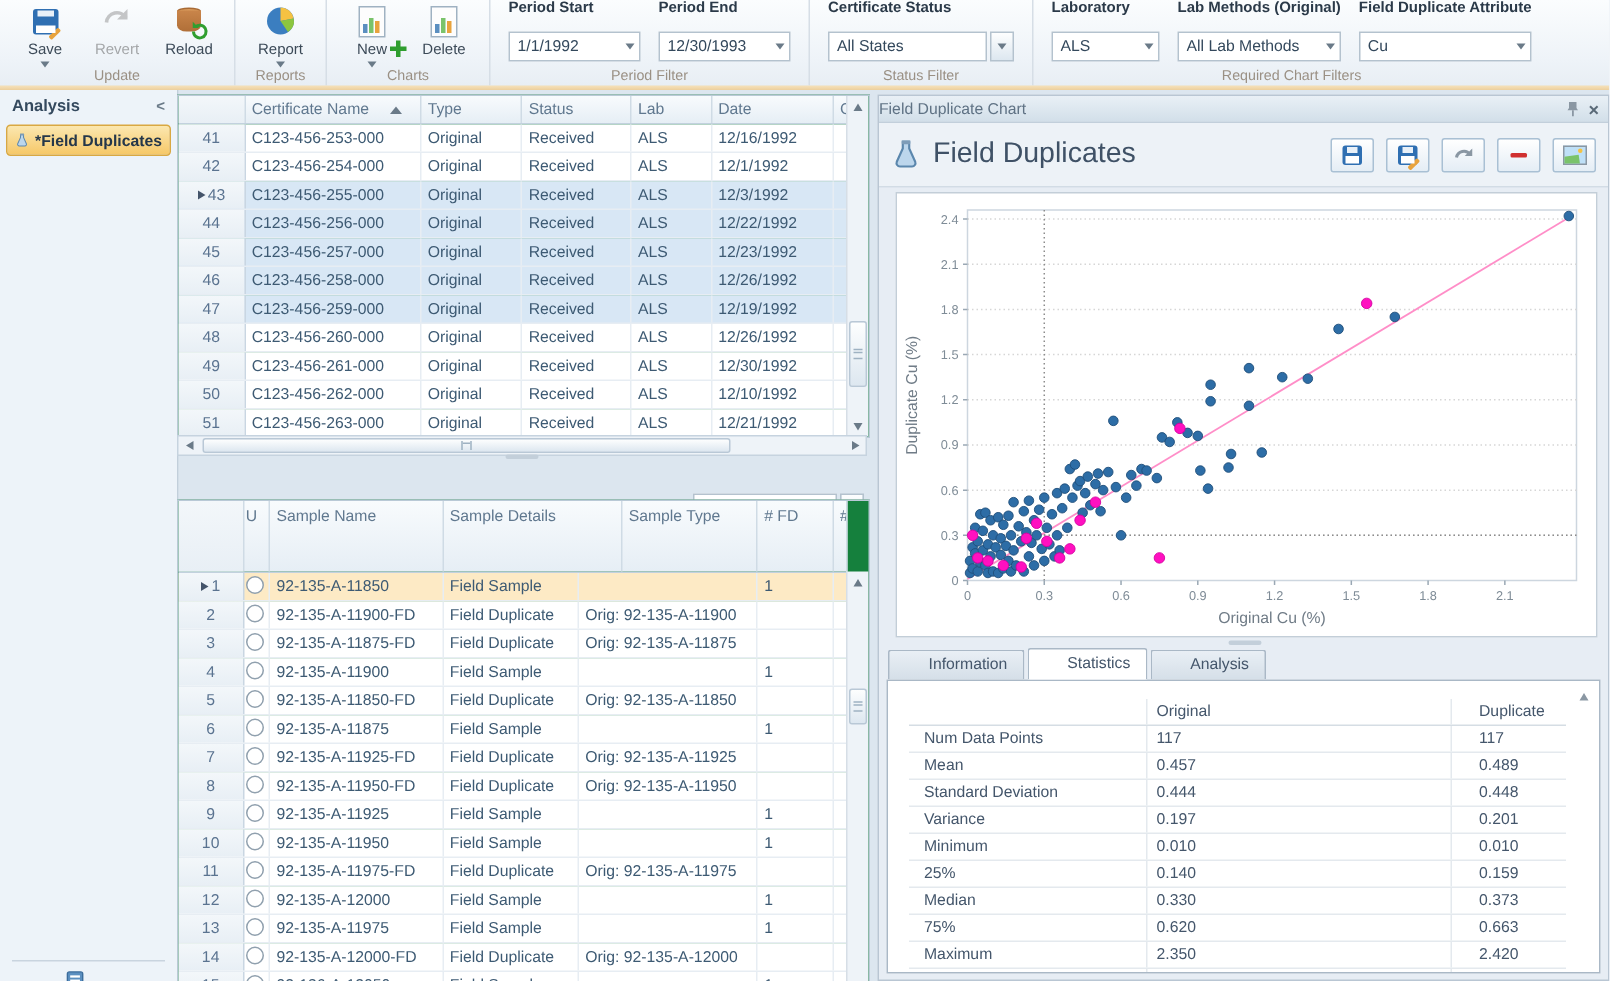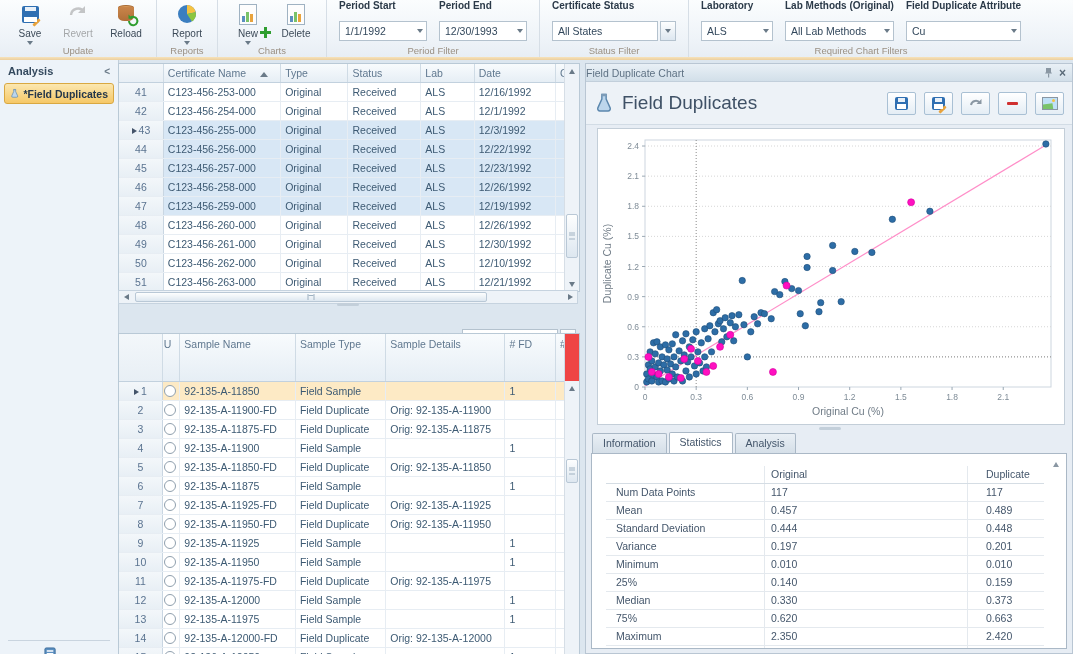--- a/index.html
+++ b/index.html
@@ -37,21 +37,21 @@
   .sb-head{display:flex;justify-content:space-between;align-items:center;
            padding:5px 8px 4px 8px;font-weight:bold;color:#34495e;font-size:11px;}
   .sb-collapse{color:#6a7a88;font-size:10px;cursor:default;}
   .sb-item{margin:2px 4px;padding:3px 5px;display:flex;align-items:center;gap:4px;
            border:1px solid #d9a842;border-radius:3px;
            background:linear-gradient(#fbe7b0,#f6c868);font-weight:bold;color:#25374a;
            font-size:10.5px;white-space:nowrap;overflow:hidden;}
   .sb-partial{position:absolute;bottom:-6px;left:44px;display:flex;gap:4px;align-items:center;}
   .sb-divider{position:absolute;bottom:13px;left:8px;right:8px;height:1px;background:#c9d4df;}
   
-  .gridbox{position:absolute;background:#ef4444;border:1px solid #b9c9d6;overflow:hidden;}
+  .gridbox{position:absolute;background:#15803d;border:1px solid #b9c9d6;overflow:hidden;}
   .grow{display:flex;height:18px;line-height:18px;border-bottom:1px solid #e7edf3;
         background:#fff;font-size:10.5px;white-space:nowrap;}
   .grow.sel{background:#d8e7f5;}
   .grow.active-orange{background:#fdeac5;}
   .gcell{padding:0 4px;border-right:1px solid #e7edf3;overflow:hidden;}
   .gnum{background:linear-gradient(#f3f7fa,#e8eff5);border-right:1px solid #c9d6e2;
         color:#5a7390;text-align:center;padding:0 2px;position:relative;}
   .ghead{display:flex;background:linear-gradient(#f8fbfd,#e6eef5);
          border-bottom:1px solid #c2d1de;color:#60788f;font-size:10.5px;}
   .ghead .gcell{border-right:1px solid #cfdbe5;}
@@ -90,21 +90,21 @@
   .ptitle .t{flex:1;text-align:left;}
   .pticons{display:flex;align-items:center;gap:6px;padding-right:6px;}
   .pheader{height:42px;display:flex;align-items:center;padding:0 8px;gap:8px;
            background:#edf2f7;border-bottom:1px solid #d2dce5;}
   .pheader .big{font-size:19px;color:#3f5166;flex:1;white-space:nowrap;}
   .tbtn{width:27px;height:21px;border:1px solid #a9c0d4;border-radius:2px;
         background:linear-gradient(#ffffff,#e4edf5);display:flex;align-items:center;justify-content:center;}
   .chartbox{position:absolute;left:11px;top:64px;width:468px;height:297px;
             background:#fff;border:1px solid #c3ced8;box-sizing:border-box;}
   .tabbar{position:absolute;left:6px;top:369px;display:flex;gap:2px;font-size:10.5px;}
-  .tab{padding:3px 10px 4px 10px;background:linear-gradient(#e9eff5,#d5dfe8);
+  .tab{padding:3px 10px 4px 26px;background:linear-gradient(#e9eff5,#d5dfe8);
        border:1px solid #aab8c6;border-bottom:none;border-radius:2px 2px 0 0;color:#44566b;}
   .tab.active{background:#fff;position:relative;z-index:2;padding-bottom:5px;margin-top:-1px;}
   .statsbox{position:absolute;left:5px;top:389px;right:5px;bottom:4px;
             background:#fff;border:1px solid #aab8c6;overflow:hidden;}
   .stats-table{position:absolute;left:14px;top:12px;right:22px;font-size:10.5px;color:#44566b;}
   .strow{display:flex;height:17px;line-height:17px;border-bottom:1px solid #e4e9ee;}
   .strow .s0{width:148px;padding-left:10px;}
   .strow .s1{width:196px;border-left:1px solid #e4e9ee;padding-left:6px;}
   .strow .s2{flex:1;border-left:1px solid #e4e9ee;padding-left:18px;}
   .strow.hdr{border-bottom:1px solid #d5dde4;}
@@ -444,22 +444,22 @@
           <span class="ddcaret" style="margin-top:0;"></span>
         </span>
     </span>
   </div>
 
   <div class="gridbox samp" style="left:118px;top:333px;width:460px;height:321px;border-bottom:none;">
     <div class="ghead" style="margin-right:14px;height:47px;line-height:14px;">
         <div class="gcell c0 gnum" style="padding-top: 3px;"></div>
         <div class="gcell c1" style="padding-top: 3px;">U</div>
         <div class="gcell c2" style="padding-top: 3px;">Sample Name</div>
+        <div class="gcell c4" style="padding-top: 3px;">Sample Details</div>
         <div class="gcell c3" style="padding-top: 3px;">Sample Type</div>
-        <div class="gcell c4" style="padding-top: 3px;">Sample Details</div>
         <div class="gcell c5" style="padding-top: 3px;"># FD</div>
         <div class="gcell c6" style="padding-top: 3px;">#</div>
       </div>
     <div style="margin-right:14px;">
         <div class="grow active-orange">
           <div class="gcell c0 gnum"><span class="rowmark"></span>1</div>
           <div class="gcell c1"><span class="radio"></span></div>
           <div class="gcell c2">92-135-A-11850</div>
           <div class="gcell c3">Field Sample</div>
           <div class="gcell c4"></div>

